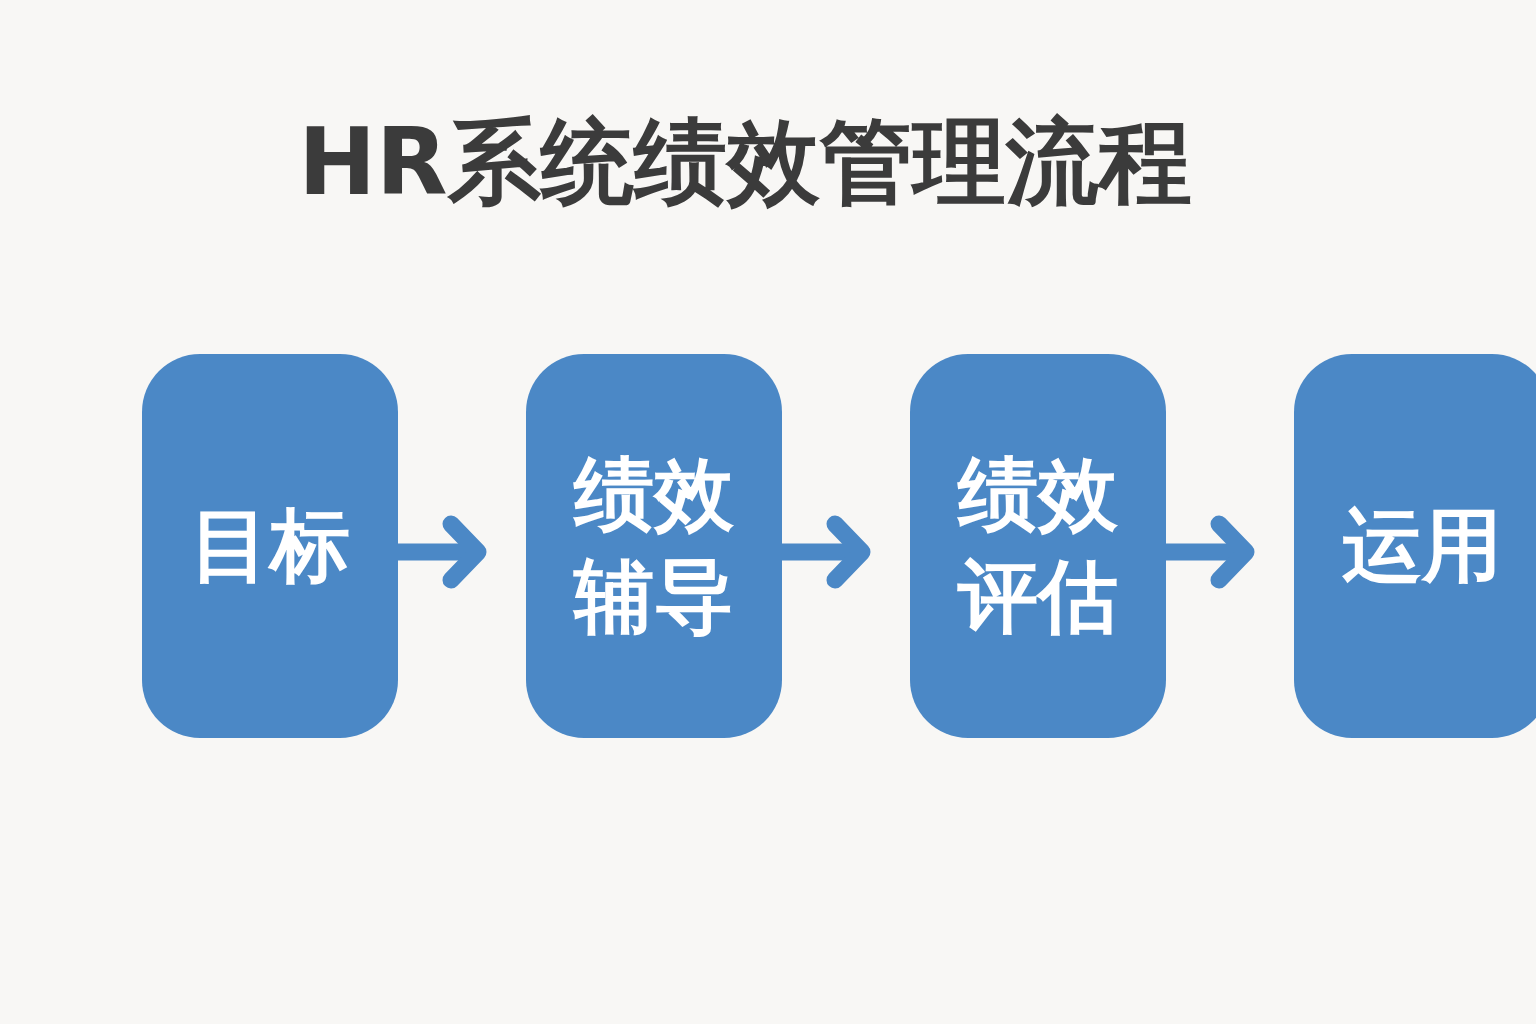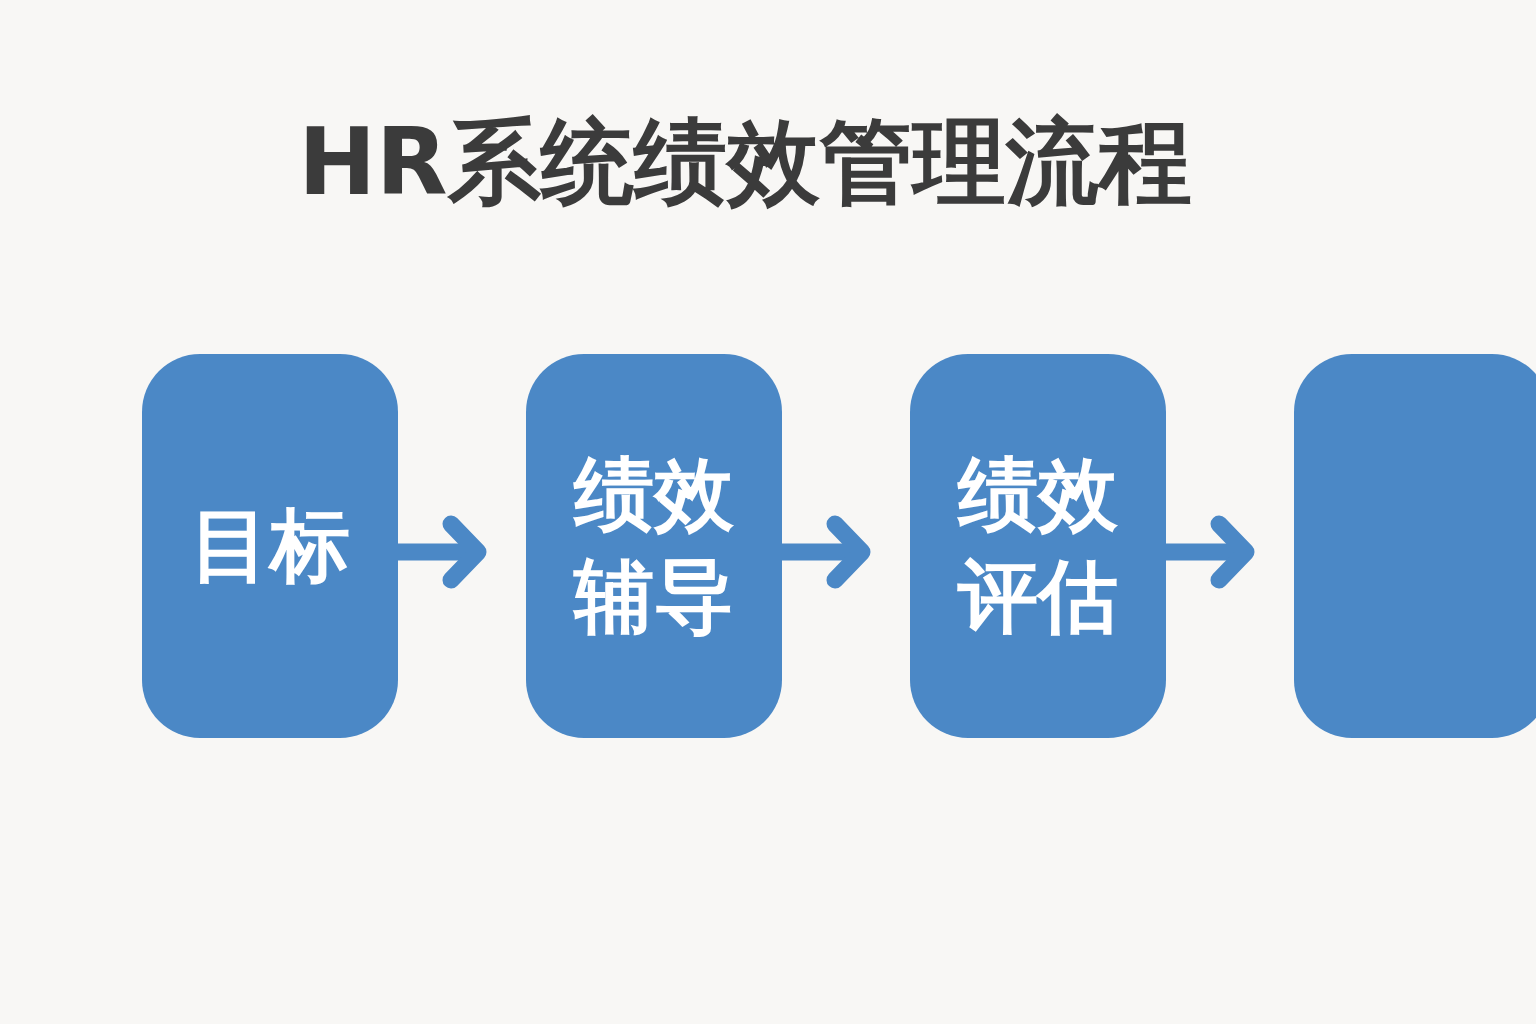--- a/index.html
+++ b/index.html
@@ -99,16 +99,17 @@
     </div>
   </div>
 
   <svg class="arrow" width="100" height="120" viewBox="0 0 100 120">
     <line x1="0" y1="60" x2="70" y2="60" stroke="#4B88C6" stroke-width="17"></line>
     <polyline points="53,32 80,60 53,88" fill="none" stroke="#4B88C6" stroke-width="17" stroke-linecap="round" stroke-linejoin="round"></polyline>
   </svg>
 
   <div class="step-box">
     <div class="step-label">
+      <span class="line">运用</span>
     </div>
   </div>
 
 </div>
 
 </body></html>

